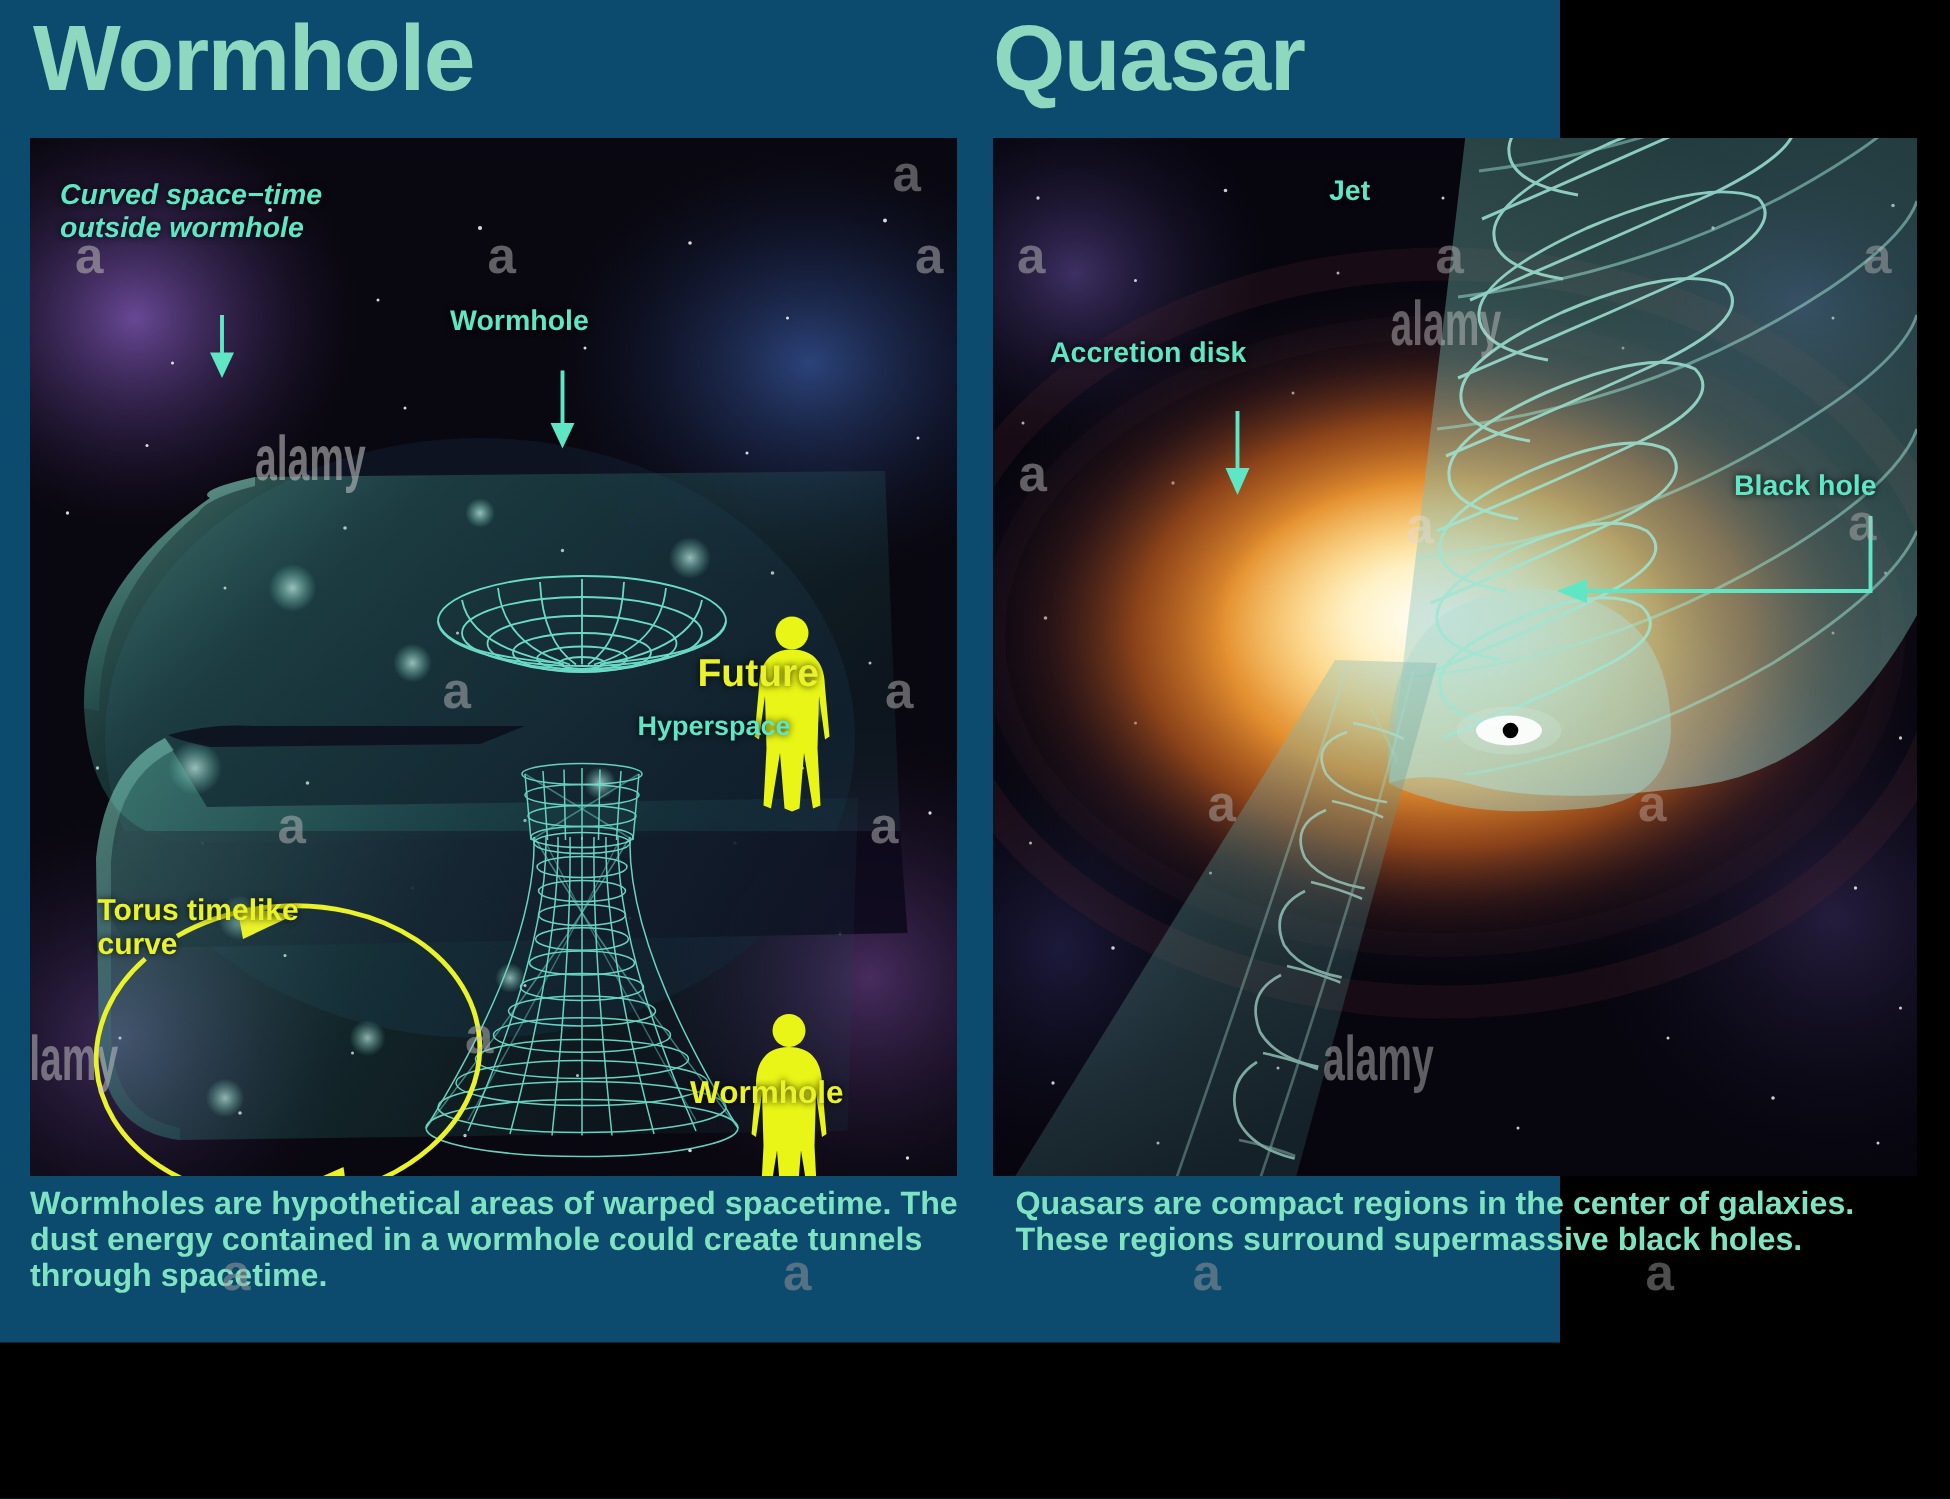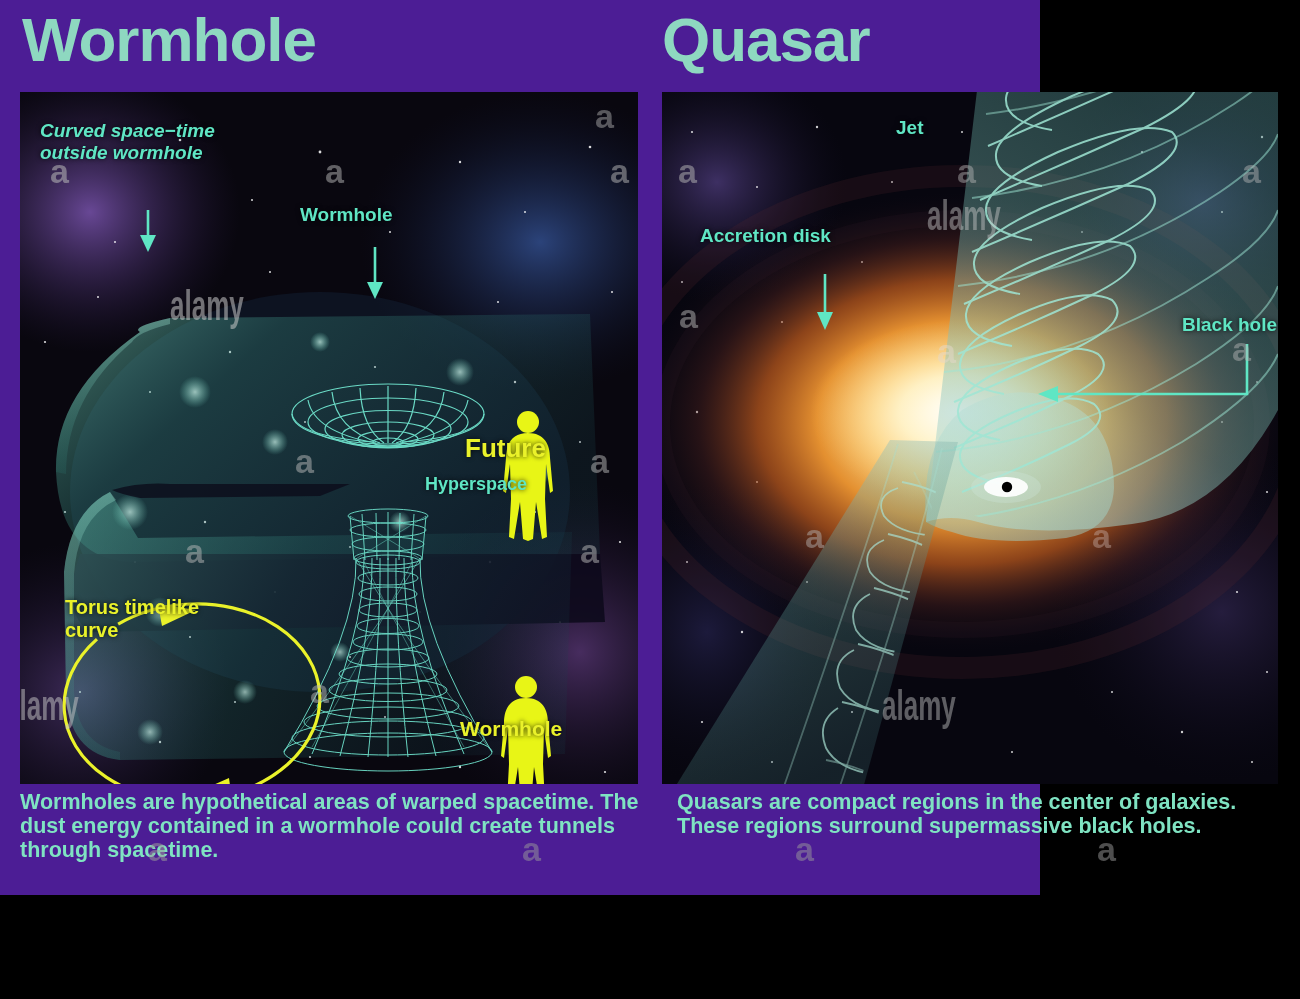--- a/index.html
+++ b/index.html
@@ -1,21 +1,21 @@
 <!DOCTYPE html>
 <html><head>
 <meta charset="utf-8">
 <style>
   html,body{margin:0;padding:0;background:#000;}
   body{
     width:1300px;height:999px;overflow:hidden;position:relative;
     font-family:"Liberation Sans","DejaVu Sans",sans-serif;
     background:#000;
   }
-  .stage{position:absolute;left:0;top:0;width:1040px;height:999px;background:#4c1d95;}
+  .stage{position:absolute;left:0;top:0;width:1040px;height:999px;background:#0c4a6e;}
 
   
   .title{
     position:absolute;color:#8ed8c0;font-weight:bold;
     font-size:62px;line-height:62px;letter-spacing:-1px;
     font-family:"Liberation Sans","DejaVu Sans",sans-serif;
   }
   #title-wormhole{left:22px;top:9px;}
   #title-quasar{left:662px;top:9px;}
 
@@ -426,23 +426,23 @@
       <g stroke="#5fe6c4" fill="#5fe6c4" stroke-width="2.6">
         <line x1="163" y1="182" x2="163" y2="222"></line>
         <path d="M 155 220 L 171 220 L 163 238 Z" stroke="none"></path>
       </g>
       <g stroke="#5fe6c4" fill="#5fe6c4" stroke-width="2.6">
         <polyline points="585,252 585,302 394,302" fill="none"></polyline>
         <path d="M 396 294 L 396 310 L 376 302 Z" stroke="none"></path>
       </g>
     </svg>
 
-    <div class="lbl" style="left:234px;top:25px;">Jet</div>
+    <div class="lbl" style="left:224px;top:25px;">Jet</div>
     <div class="lbl" style="left:38px;top:133px;">Accretion disk</div>
-    <div class="lbl" style="left:504px;top:222px;padding-left:16px;">Black hole</div>
+    <div class="lbl" style="left:478px;top:222px;padding-left:16px;">Black hole</div>
 
     <div style="position:absolute;left:16px;top:60px;color:#b9b9b9;opacity:.5;font-size:34px;font-weight:bold;">a</div>
     <div style="position:absolute;left:295px;top:60px;color:#b9b9b9;opacity:.45;font-size:34px;font-weight:bold;">a</div>
     <div style="position:absolute;left:580px;top:60px;color:#b9b9b9;opacity:.45;font-size:34px;font-weight:bold;">a</div>
     <div style="position:absolute;left:17px;top:205px;color:#b9b9b9;opacity:.5;font-size:34px;font-weight:bold;">a</div>
     <div style="position:absolute;left:265px;top:100px;color:#c9c9c9;opacity:.45;font-size:42px;font-weight:bold;transform:scaleX(.62);transform-origin:left top;">alamy</div>
     <div style="position:absolute;left:275px;top:240px;color:#e5d9cc;opacity:.5;font-size:34px;font-weight:bold;">a</div>
     <div style="position:absolute;left:570px;top:238px;color:#b9b9b9;opacity:.45;font-size:34px;font-weight:bold;">a</div>
     <div style="position:absolute;left:143px;top:425px;color:#b9b9b9;opacity:.45;font-size:34px;font-weight:bold;">a</div>
     <div style="position:absolute;left:430px;top:425px;color:#c2a8a0;opacity:.45;font-size:34px;font-weight:bold;">a</div>

